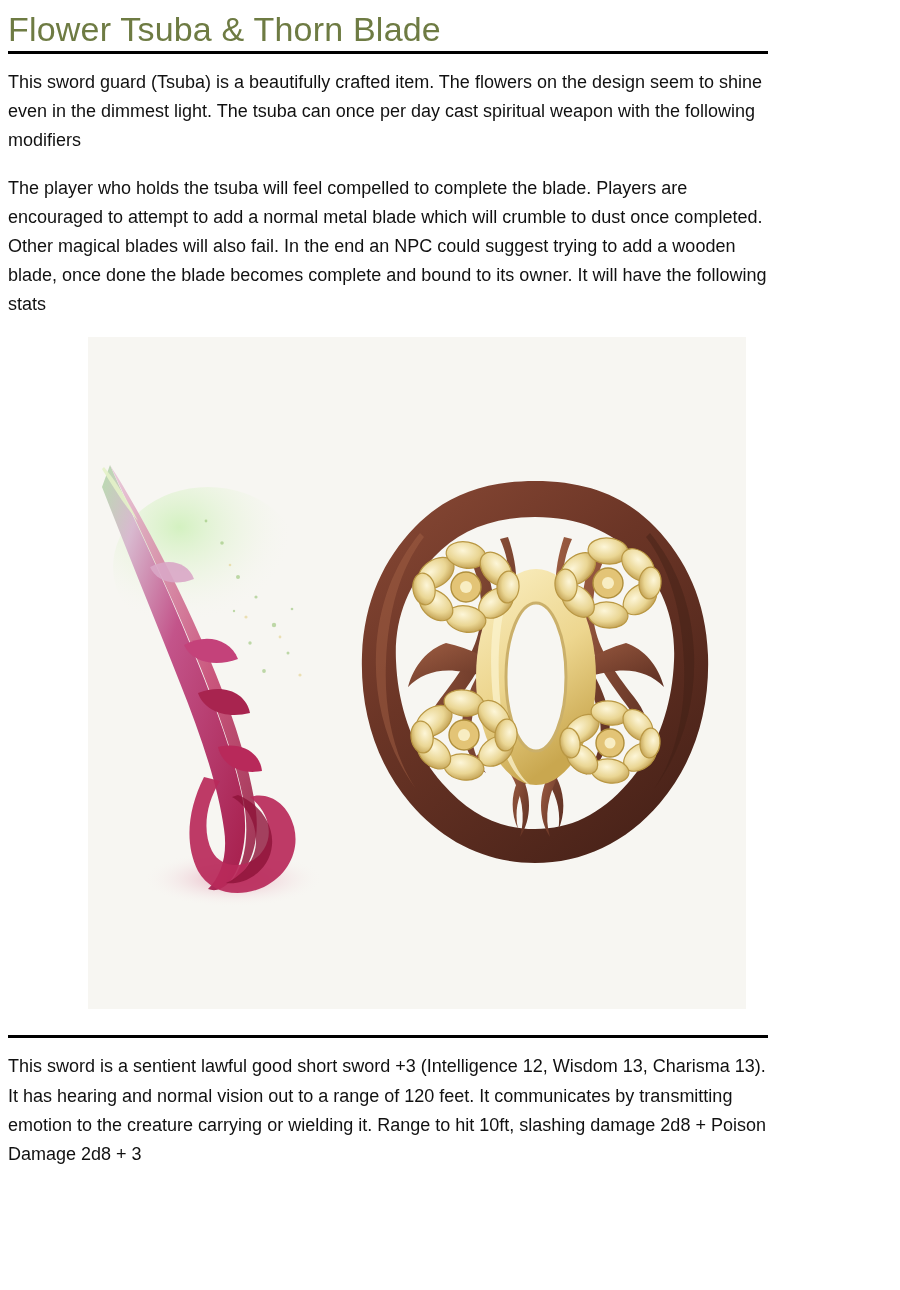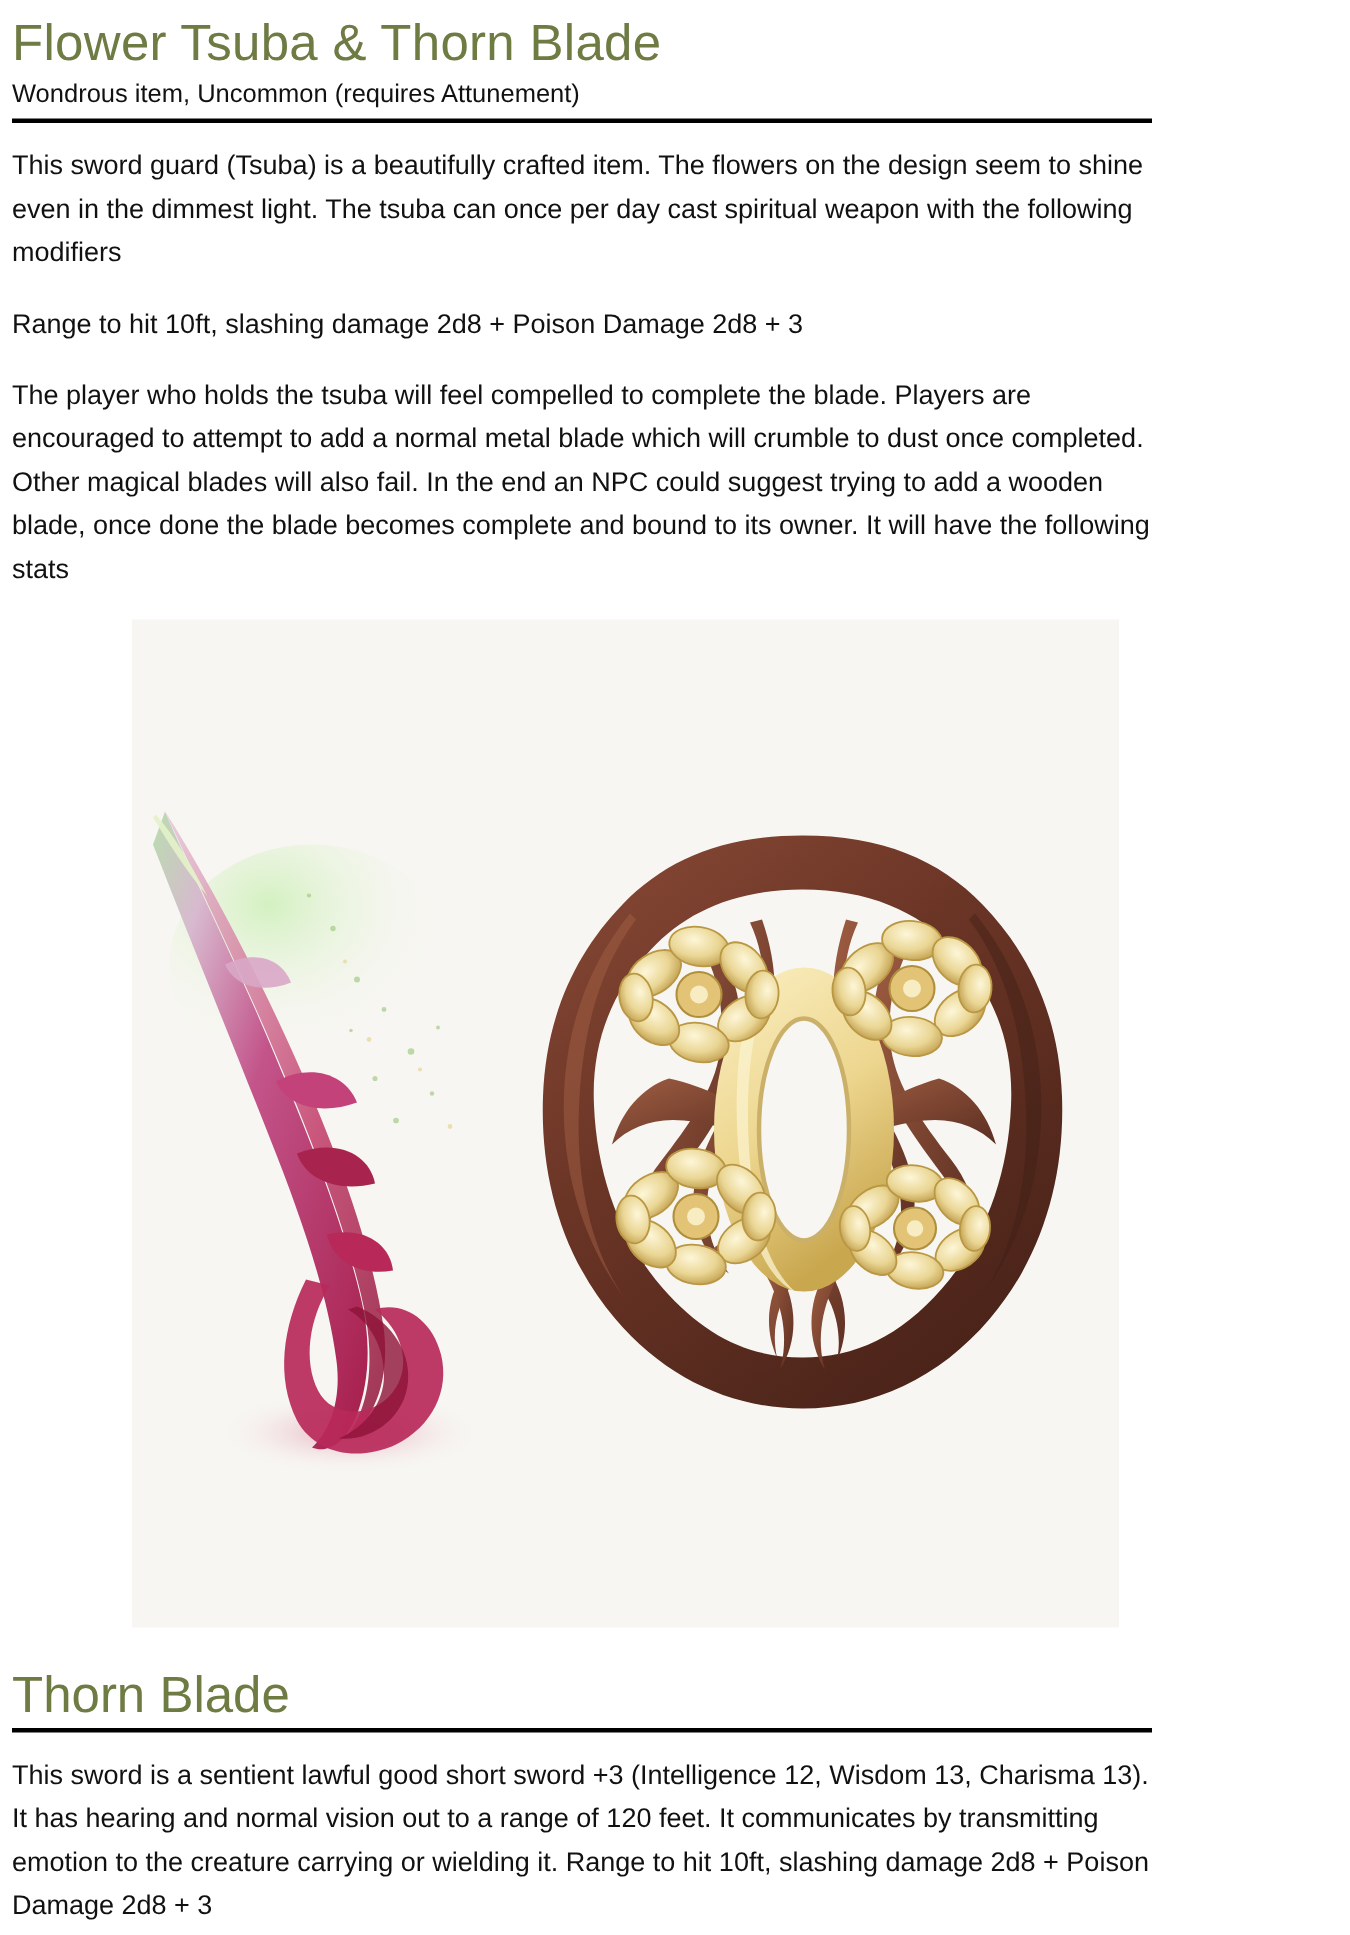--- a/index.html
+++ b/index.html
@@ -86,25 +86,23 @@
   }
 
   .footer-space { height: 18px; }
 </style>
 </head>
 <body>
 
 <div class="page">
 
   <h1 class="item-title">Flower Tsuba &amp; Thorn Blade</h1>
-  <div class="item-subtitle">Wondrous item, Uncommon (requires Attunement)</div>
   <hr class="rule">
 
   <p class="body-text">This sword guard (Tsuba) is a beautifully crafted item. The flowers on the design seem to shine even in the dimmest light.  The tsuba can once per day cast spiritual weapon with the following modifiers</p>
-  <p class="body-text">Range to hit 10ft, slashing damage 2d8 + Poison Damage 2d8 + 3</p>
   <p class="body-text">The player who holds the tsuba will feel compelled to complete the blade. Players are encouraged to attempt to add a normal metal blade which will crumble to dust once completed. Other magical blades will also fail. In the end an NPC could suggest trying to add a wooden blade, once done the blade becomes complete and bound to its owner. It will have  the following stats</p>
 
   <div class="figure">
     <div class="figure-inner">
 
       <svg class="blade" viewBox="0 0 290 470" xmlns="http://www.w3.org/2000/svg">
         <defs>
           <linearGradient id="bladeGrad" x1="0" y1="0" x2="1" y2="1">
             <stop offset="0%" stop-color="#b9ddb0"></stop>
             <stop offset="18%" stop-color="#d8b9cf"></stop>
@@ -286,19 +284,18 @@
           <circle cx="260" cy="270" r="5.5" fill="#f8edc2"></circle>
         </g>
 
         <path d="M70 60 C 44 92, 28 132, 26 180 C 24 230, 38 278, 66 316 C 44 284, 34 238, 36 190 C 38 138, 50 96, 74 64 Z" fill="#a15f43" opacity="0.5"></path>
         <path d="M300 60 C 326 92, 342 132, 344 180 C 346 230, 332 278, 304 316 C 326 284, 336 238, 334 190 C 332 138, 320 96, 296 64 Z" fill="#3d1d14" opacity="0.4"></path>
       </svg>
 
     </div>
   </div>
 
-  <h2 class="title-2">Thorn Blade</h2>
   <hr class="rule">
 
   <p class="body-text">This sword is a sentient lawful good short sword +3 (Intelligence 12, Wisdom 13, Charisma 13). It has hearing and normal vision out to a range of 120 feet. It communicates by transmitting emotion to the creature carrying or wielding it.  Range to hit 10ft, slashing damage 2d8 + Poison Damage 2d8 + 3</p>
 
   <div class="footer-space"></div>
 </div>
 
 </body></html>

